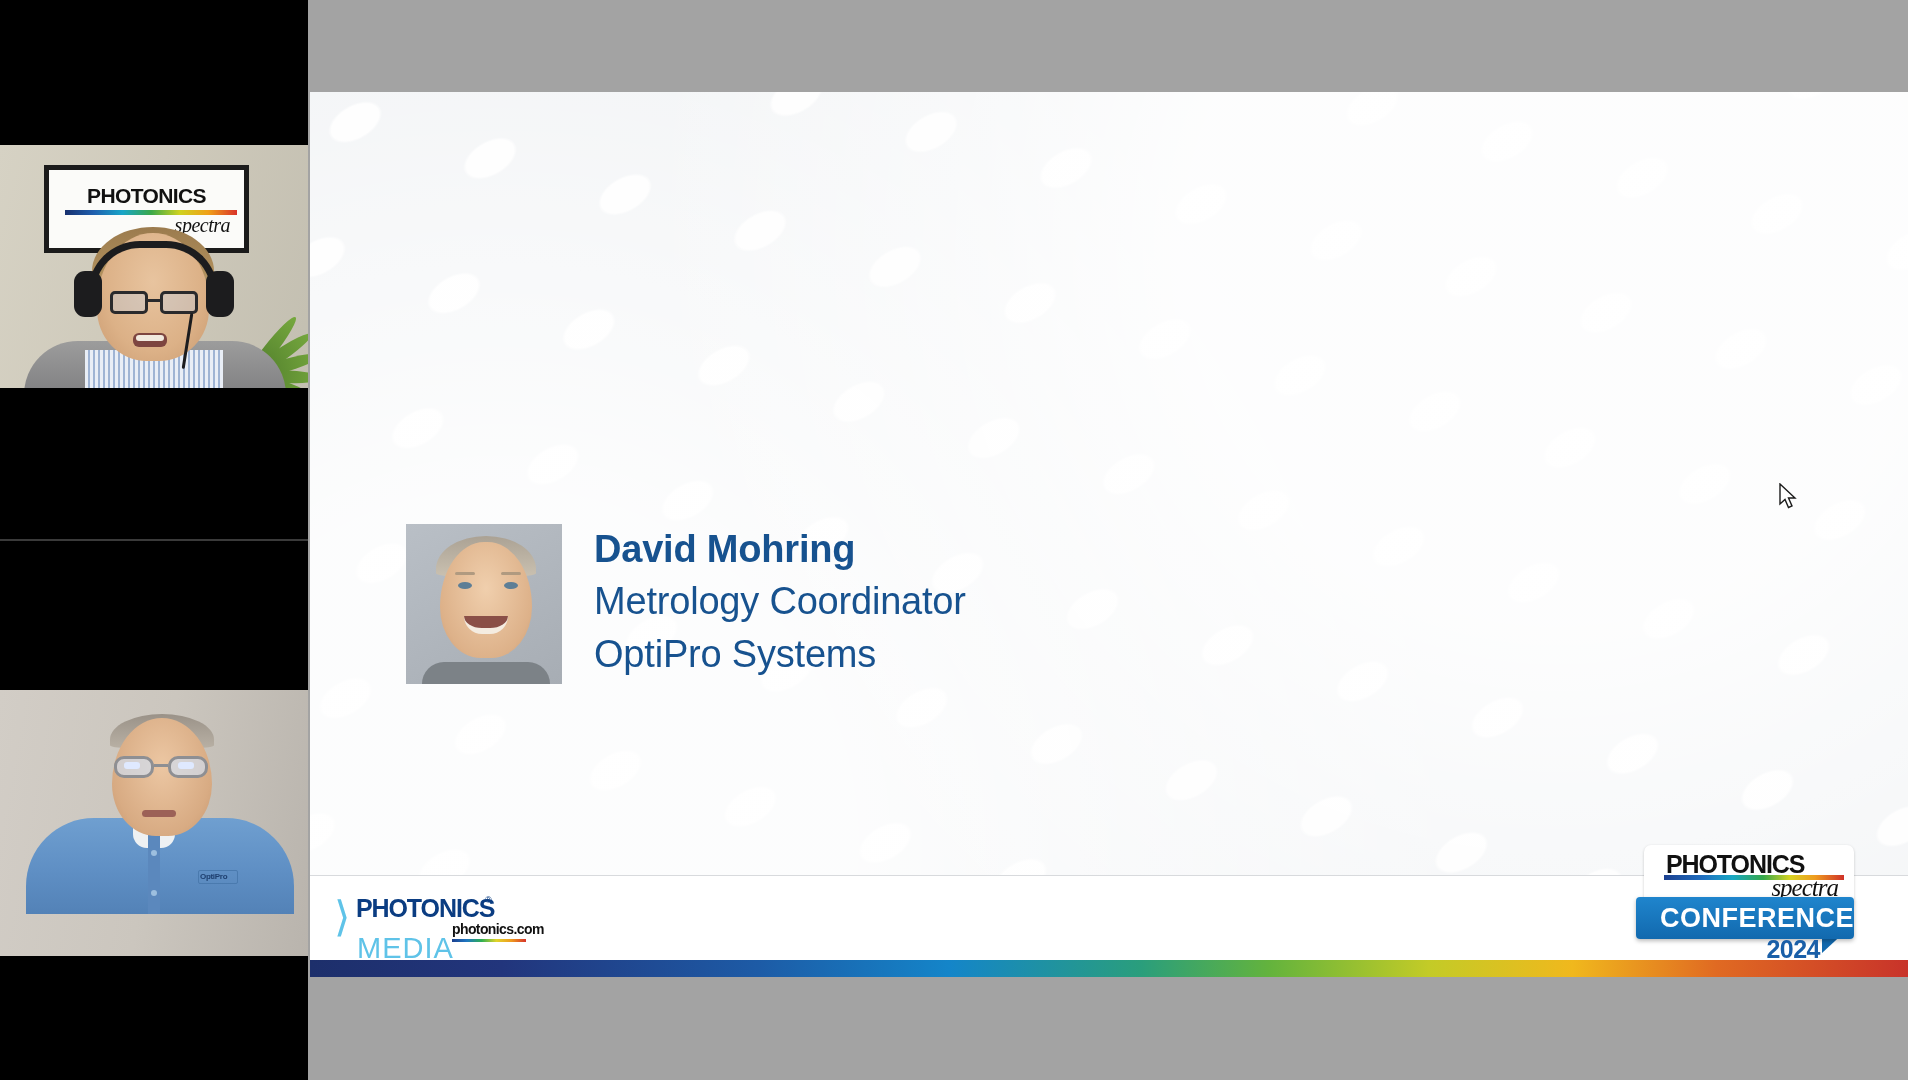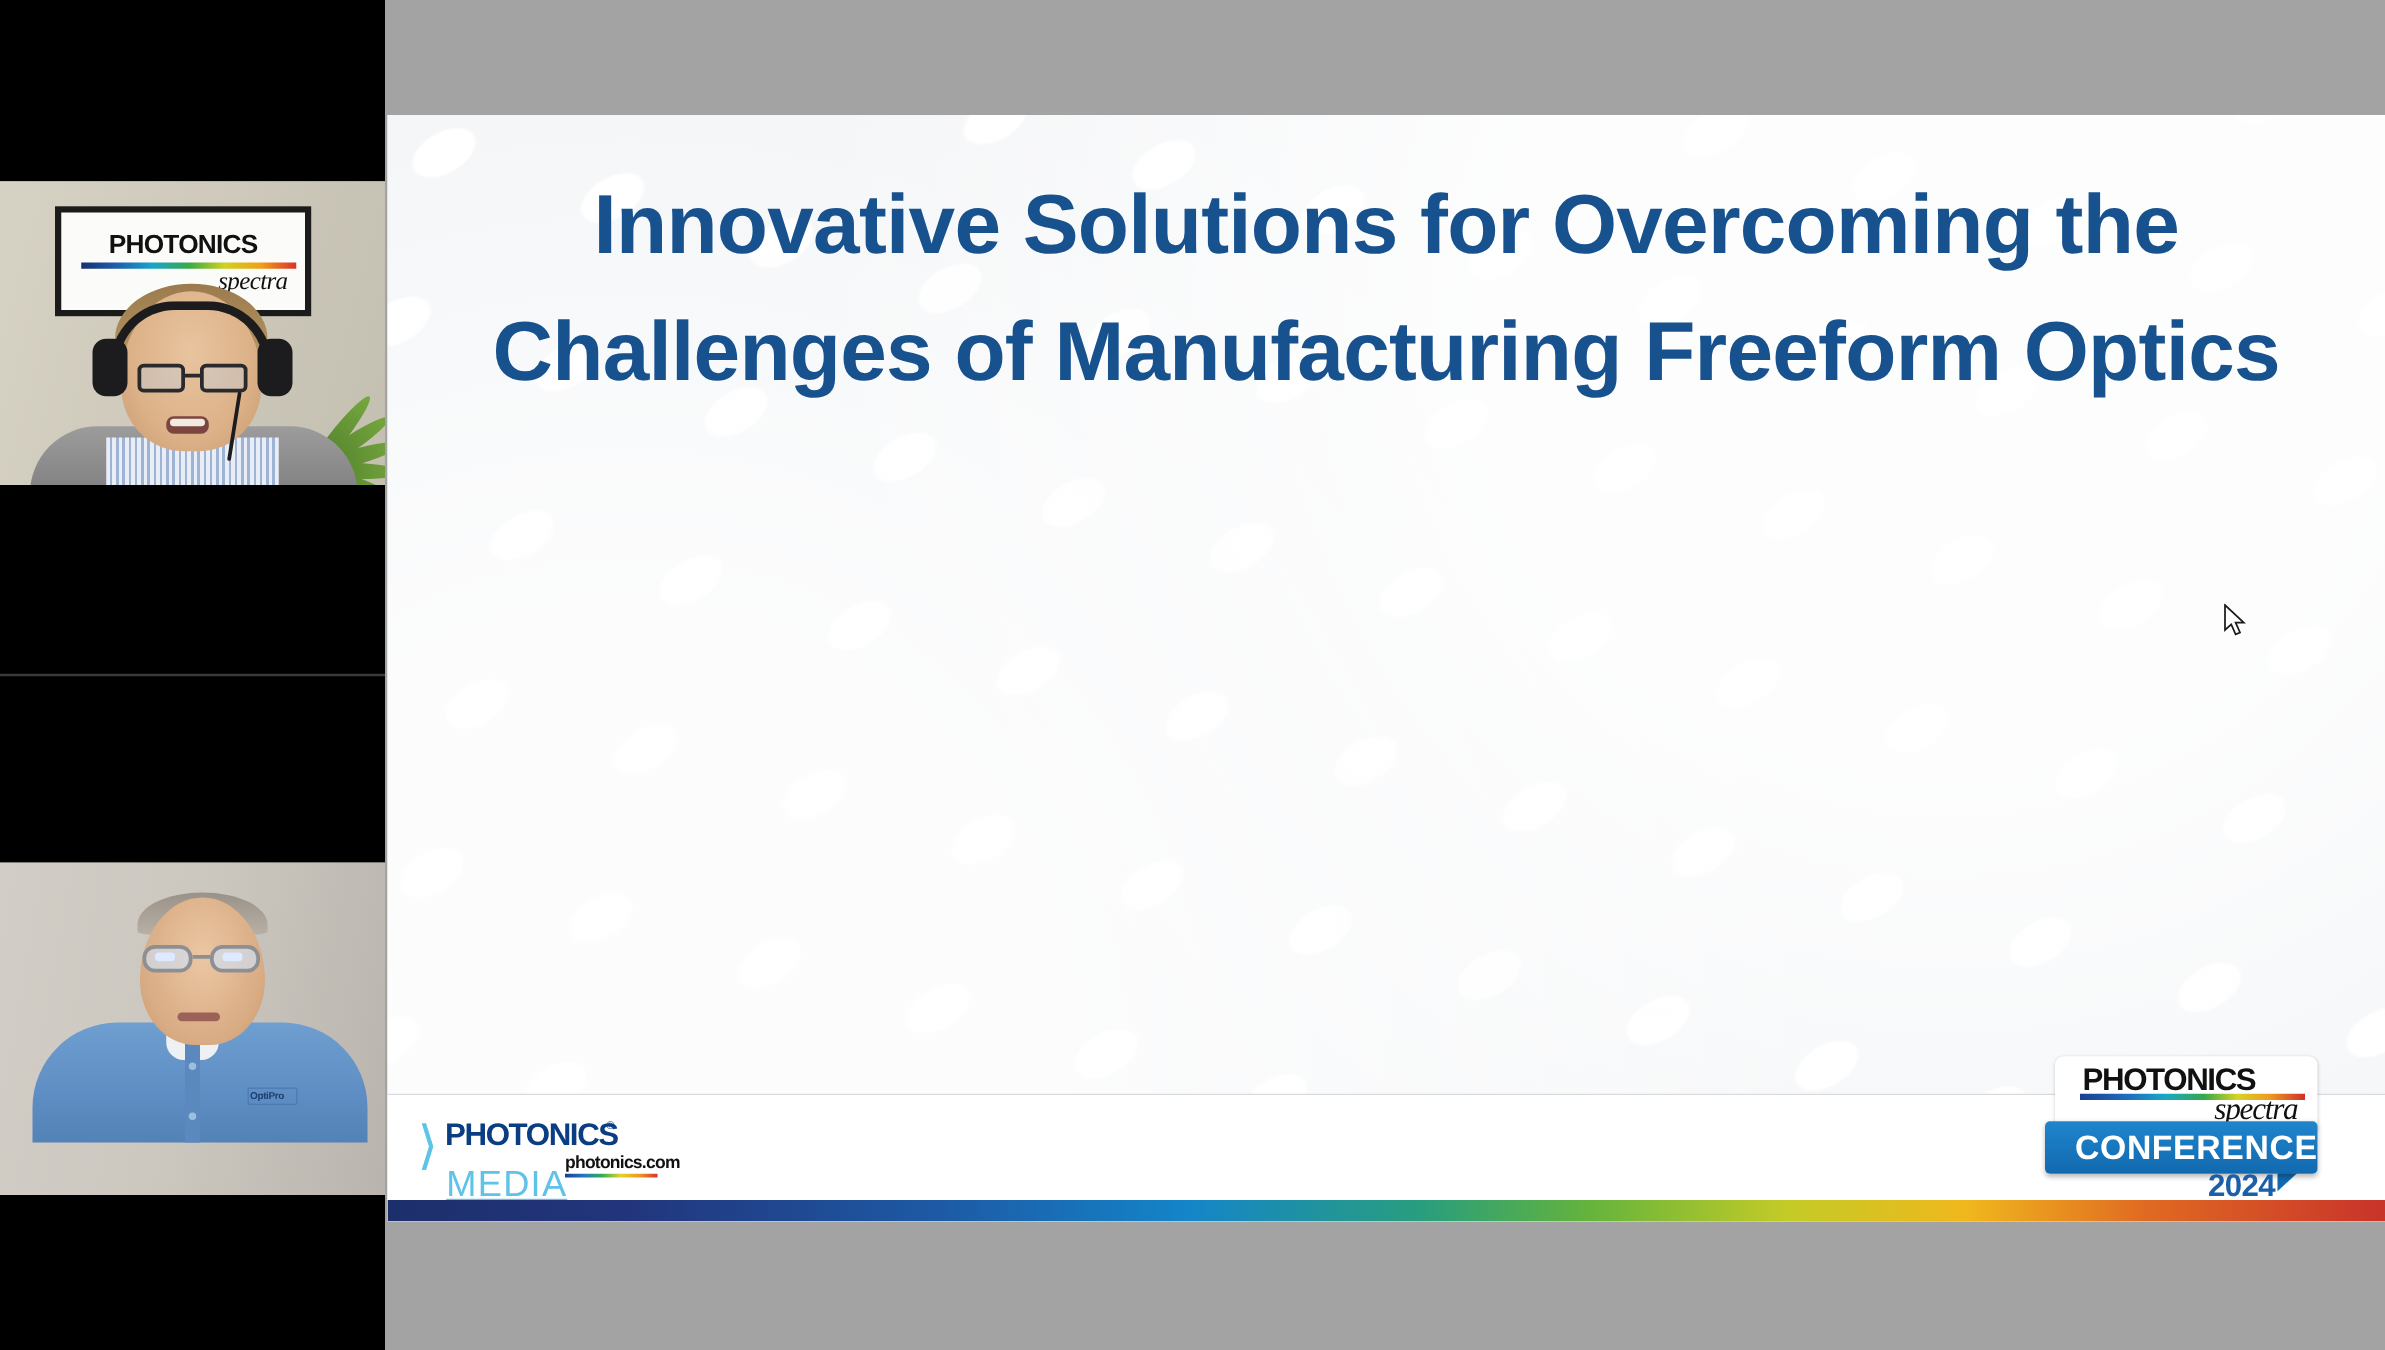--- a/index.html
+++ b/index.html
@@ -231,22 +231,38 @@
       <div class="guest-mouth"></div>
       <div class="guest-pocket"></div>
       <div class="guest-logo">OptiPro</div>
     </div>
   </div>
 
   <div class="slide">
     <div class="slide-bg"></div>
     <div class="slide-bg2"></div>
 
-    <div class="slide-title">Innovative Solutions for Overcoming the Challenges of Manufacturing Freeform Optics</div>
-
+
+    <div class="speaker-block">
+      <div class="headshot">
+        <div class="hs-shirt"></div>
+        <div class="hs-hair"></div>
+        <div class="hs-head"></div>
+        <div class="hs-brow l"></div>
+        <div class="hs-brow r"></div>
+        <div class="hs-eye l"></div>
+        <div class="hs-eye r"></div>
+        <div class="hs-smile"></div>
+      </div>
+      <div class="speaker-text">
+        <div class="sp-name">David Mohring</div>
+        <div class="sp-role">Metrology Coordinator</div>
+        <div class="sp-org">OptiPro Systems</div>
+      </div>
+    </div>
 
     <div class="slide-footer">
       <div class="pm-logo">
         <div class="pm-swoosh">⟩</div>
         <div class="pm-photonics">PHOTONICS</div>
         <div class="pm-reg">®</div>
         <div class="pm-media">MEDIA</div>
         <div class="pm-dotcom">photonics.com</div>
         <div class="pm-dotcom-bar"></div>
       </div>

